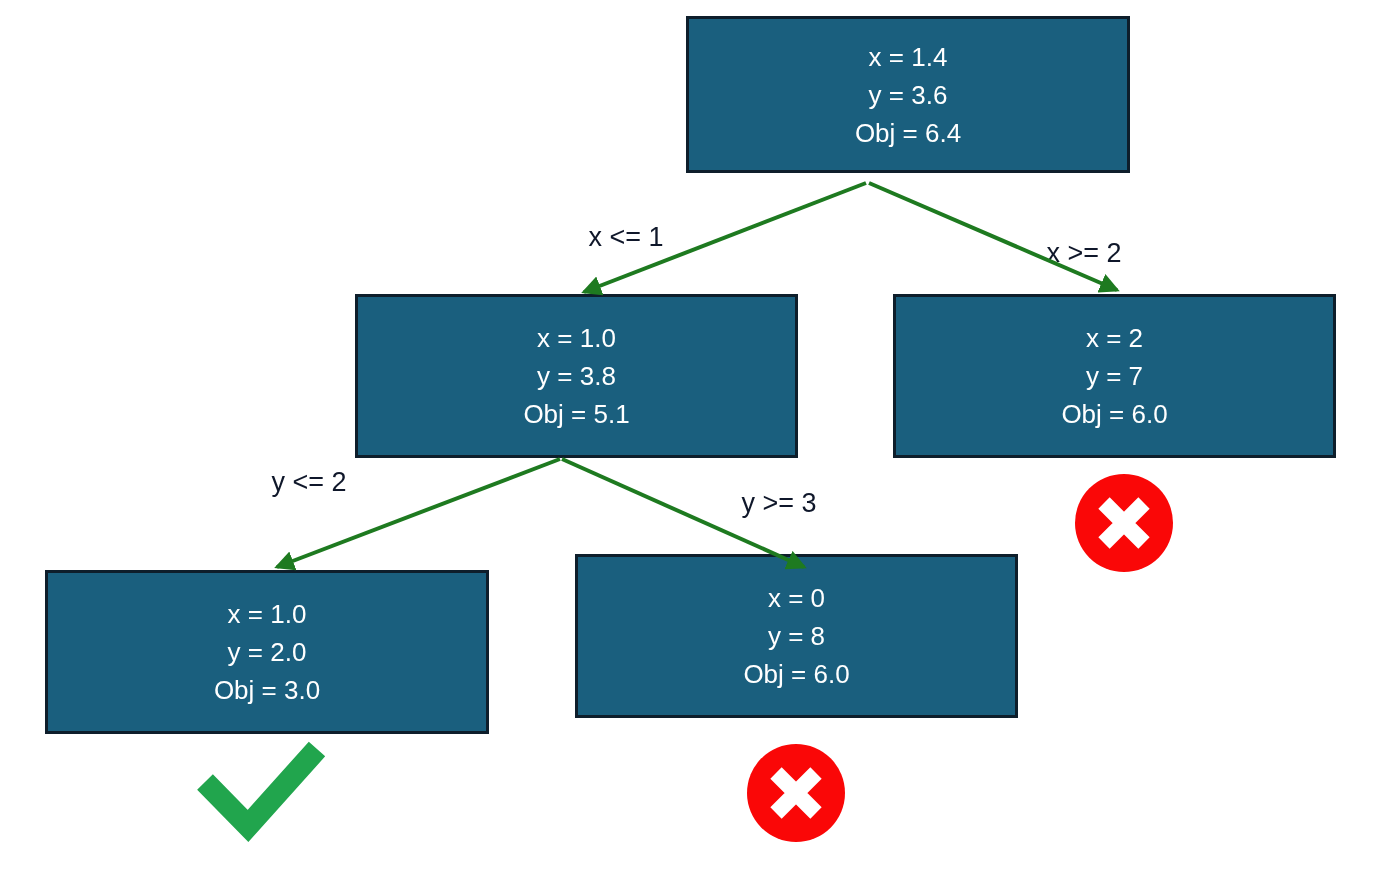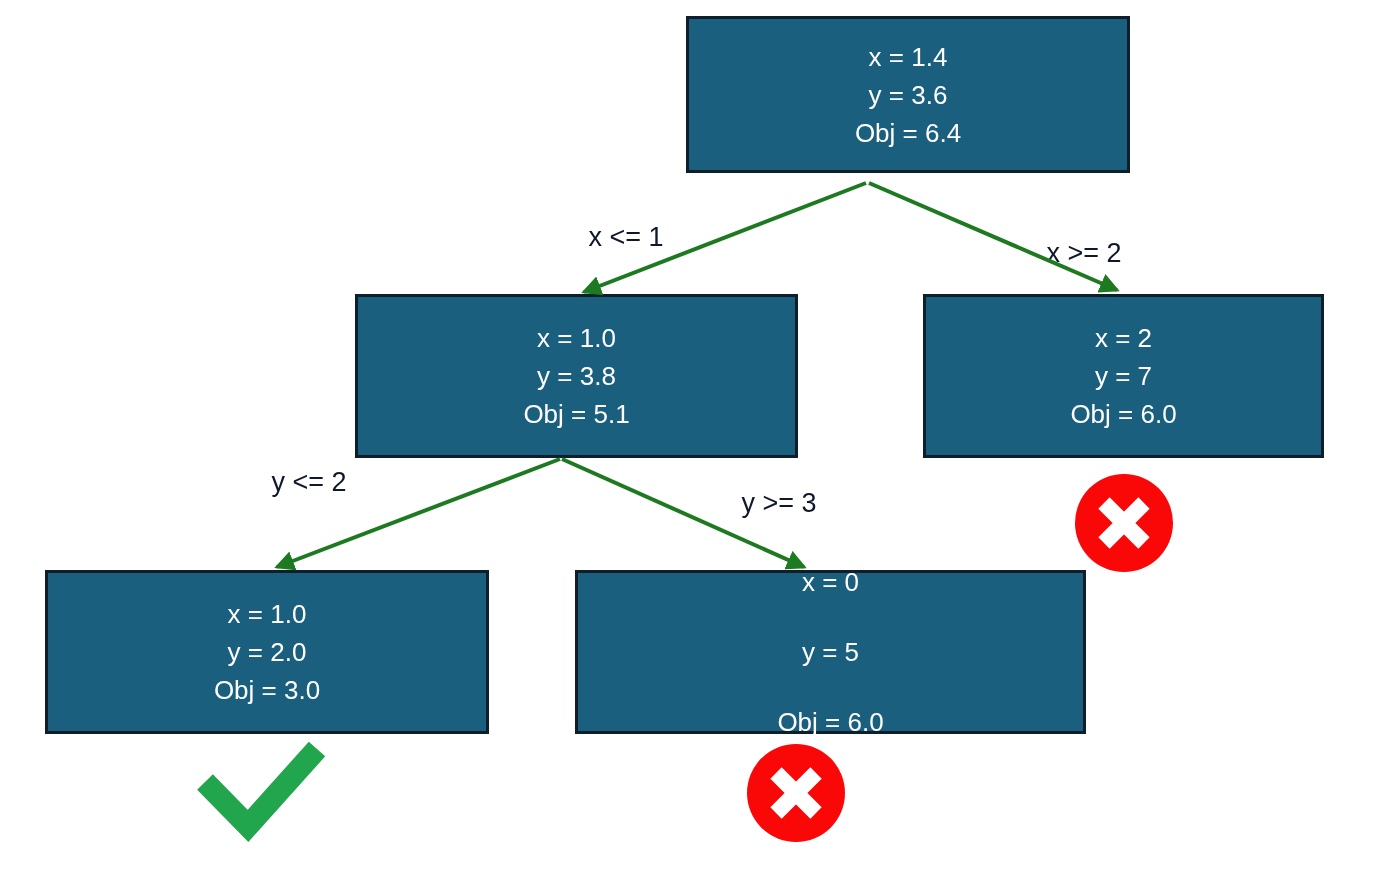--- a/index.html
+++ b/index.html
@@ -64,35 +64,35 @@
     <div class="node-line">y = 3.6</div>
     <div class="node-line">Obj = 6.4</div>
   </div>
 
   <div class="node" style="left:355px; top:294px; width:443px; height:164px;">
     <div class="node-line">x = 1.0</div>
     <div class="node-line">y = 3.8</div>
     <div class="node-line">Obj = 5.1</div>
   </div>
 
-  <div class="node" style="left:923px; top:294px; width:401px; height:164px;">
+  <div class="node" style="left:893px; top:294px; width:443px; height:164px;">
     <div class="node-line">x = 2</div>
     <div class="node-line">y = 7</div>
     <div class="node-line">Obj = 6.0</div>
   </div>
 
   <div class="node" style="left:45px; top:570px; width:444px; height:164px;">
     <div class="node-line">x = 1.0</div>
     <div class="node-line">y = 2.0</div>
     <div class="node-line">Obj = 3.0</div>
   </div>
 
-  <div class="node" style="left:575px; top:570px; width:511px; height:164px;gap:32px;">
+  <div class="node" style="left:575px; top:554px; width:443px; height:164px;">
     <div class="node-line">x = 0</div>
-    <div class="node-line">y = 5</div>
+    <div class="node-line">y = 8</div>
     <div class="node-line">Obj = 6.0</div>
   </div>
 
   <div class="edge-label" style="left:626px; top:237px;">x &lt;= 1</div>
   <div class="edge-label" style="left:1084px; top:253px;">x &gt;= 2</div>
   <div class="edge-label" style="left:309px; top:482px;">y &lt;= 2</div>
   <div class="edge-label" style="left:779px; top:503px;">y &gt;= 3</div>
 
   <svg id="edges-layer" viewBox="0 0 1400 882" xmlns="http://www.w3.org/2000/svg">
     <defs>

